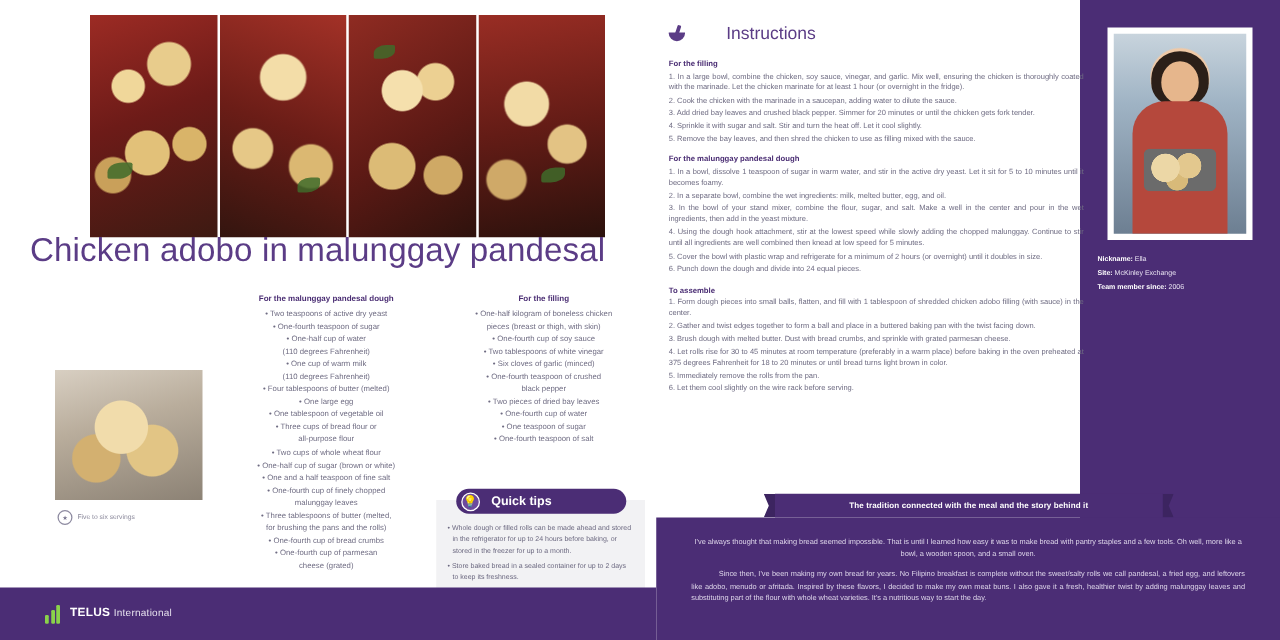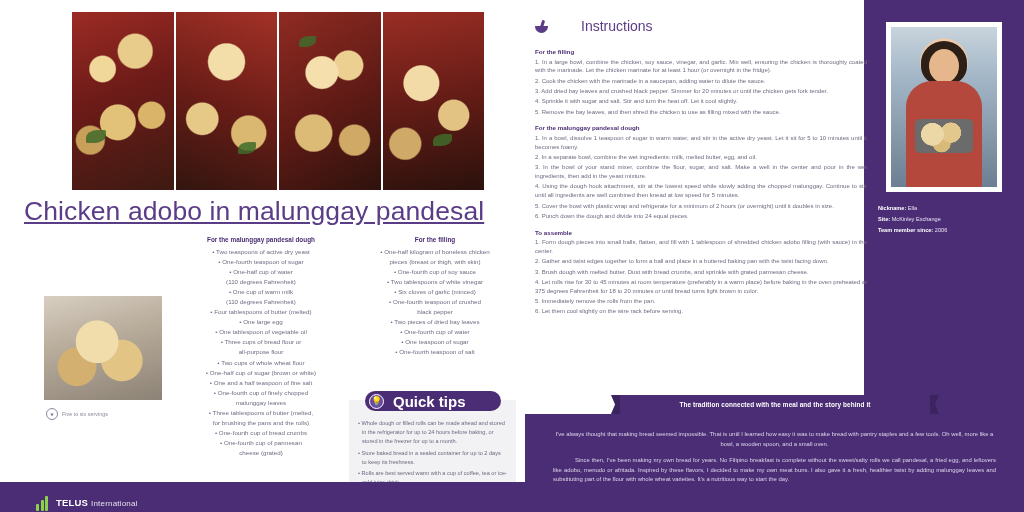--- a/index.html
+++ b/index.html
@@ -54,23 +54,23 @@
       radial-gradient(circle at 22% 74%, #cfa968 0 10%, rgba(207,169,104,0) 11%),
       linear-gradient(170deg, #992d24 0%, #641c16 50%, #2b110c 100%);
   }
   .leaf {
     position: absolute; border-radius: 60% 10% 60% 10%;
     background: #3f6b2a; opacity: .85;
   }
 
   
   .recipe-title {
-    position: absolute; left: 24px; top: 196px; width: 490px;
+    position: absolute; left: 24px; top: 185px; width: 490px;
     font-size: 26.5px; font-weight: 400; color: #5b3c86;
-    letter-spacing: .1px; white-space: nowrap; text-decoration: underline;
+    letter-spacing: .1px; white-space: nowrap;
   }
 
   
   .ing-wrap { position: absolute; left: 178px; top: 236px; width: 340px; display: flex; gap: 8px; }
   .ing-col { width: 166px; text-align: center; }
   .ing-head {
     font-size: 6.4px; font-weight: bold; color: #4a2d73; margin-bottom: 3px;
     line-height: 1.25;
   }
   .ing-list { list-style: none; }
@@ -107,30 +107,30 @@
     position: absolute; left: 16px; top: -9px; width: 136px; height: 20px;
     background: #4b2d75; border-radius: 10px;
     display: flex; align-items: center; padding-left: 4px;
   }
   .tips-bulb {
     width: 15px; height: 15px; border-radius: 50%;
     background: #6c4a9e; display: flex; align-items: center; justify-content: center;
     border: 1.2px solid #fff;
   }
   .tips-bulb .glyph { font-size: 9px; line-height: 1; color: #b9e34a; }
-  .tips-title { font-size: 15px; font-weight: bold; color: #fff; margin-left: 9px; }
+  .tips-title { font-size: 10px; font-weight: bold; color: #fff; margin-left: 9px; }
   .tips-list { list-style: none; padding: 19px 9px 0 9px; }
   .tips-list li {
     font-size: 5.6px; color: #6c6980; line-height: 1.62; margin-bottom: 2.5px;
     text-indent: -4px; padding-left: 4px;
   }
 
   
   .telus-strip {
-    position: absolute; left: 0; bottom: 0; width: 525px; height: 30px; background: #4b2d75;
+    position: absolute; left: 0; bottom: 0; width: 525px; height: 42px; background: #4b2d75;
   }
   .telus-logo {
     position: absolute; left: 36px; top: 12px; display: flex; align-items: center; gap: 5px;
   }
   .telus-mark { width: 15px; height: 17px; position: relative; }
   .telus-mark i { position: absolute; display: block; border-radius: 1px; background: #8ad24a; }
   .telus-name { font-size: 9.5px; color: #fff; font-weight: bold; letter-spacing: .2px; }
   .telus-name em { font-style: normal; font-weight: 400; color: #e6e1ee; font-size: 8px; }
 
   

